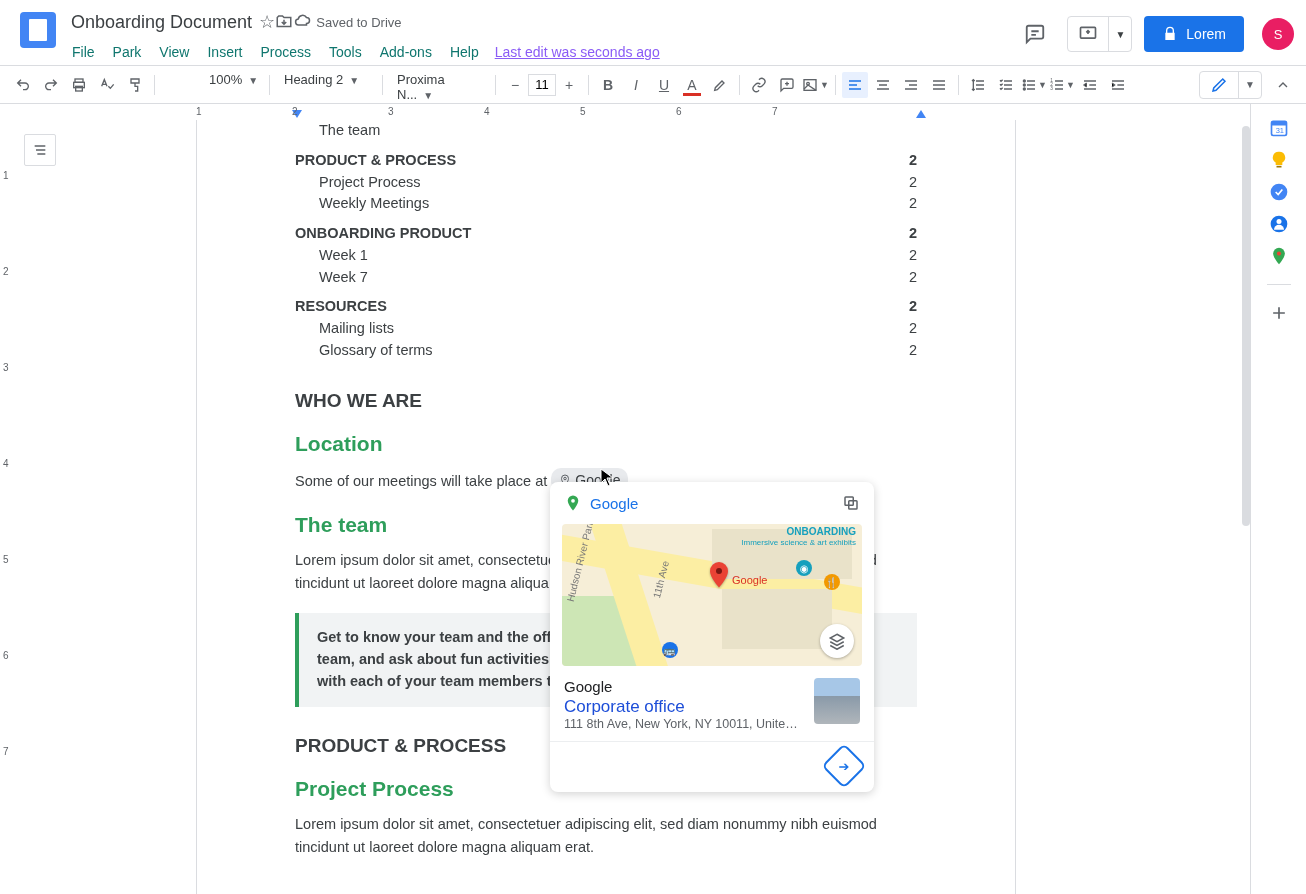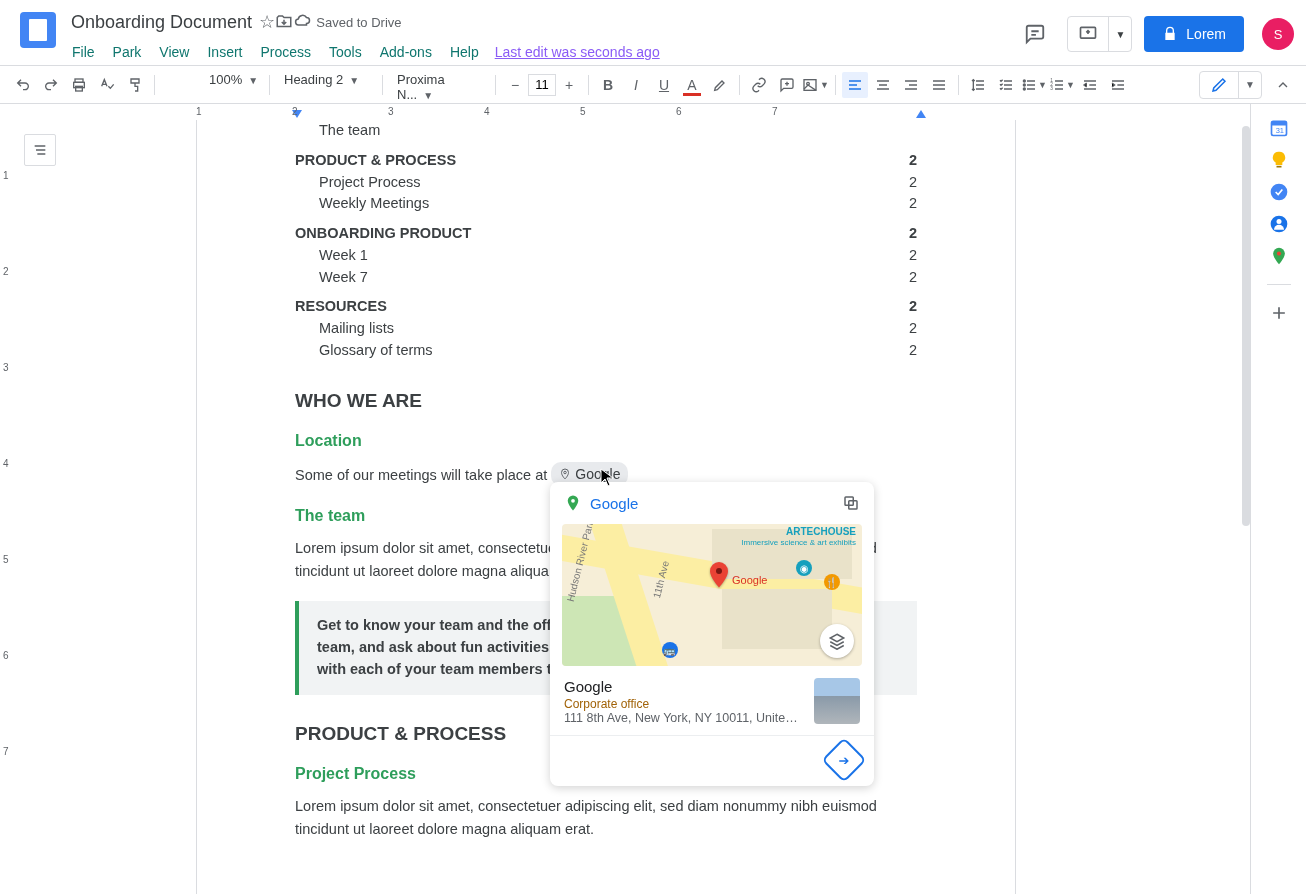--- a/index.html
+++ b/index.html
@@ -80,21 +80,21 @@
   }
   .scrolltrack { position: absolute; right: 0; top: 16px; bottom: 0; width: 8px; }
   .scrollthumb { position: absolute; right: 0; top: 6px; width: 8px; height: 400px; background: #dadce0; border-radius: 4px; }
   
   .toc-line { display: flex; justify-content: space-between; font-size: 14.5px; color: #3c4043; line-height: 1.5; }
   .toc-line.sub { padding-left: 24px; }
   .toc-line.bold { font-weight: 700; }
   .toc-group { margin-top: 8px; }
   
   h2.section { font-size: 19px; font-weight: 700; color: #3c4043; margin-top: 28px; }
-  h3.sub { font-size: 16px; font-weight: 700; color: #2e9e5b; margin-top: 20px; }
+  h3.sub { font-size: 21px; font-weight: 700; color: #2e9e5b; margin-top: 20px; }
   p.body { font-size: 14.5px; line-height: 1.6; color: #3c4043; margin-top: 12px; }
   
   .smart-chip { display: inline-flex; align-items: center; gap: 4px; background: #e8eaed; border-radius: 10px; padding: 1px 8px; font-size: 14px; cursor: pointer; }
   
   .callout { border-left: 4px solid #2e9e5b; background: #f1f3f4; padding: 14px 18px; margin-top: 18px; font-size: 14.5px; line-height: 1.5; }
   
   
   .popover {
     position: absolute; width: 324px; background: #fff; border-radius: 8px;
     box-shadow: 0 2px 10px rgba(0,0,0,0.18); left: 550px; top: 378px;
@@ -111,21 +111,21 @@
   .map-park { position: absolute; left: -10px; bottom: -10px; width: 90px; height: 80px; background: #cde6b5; }
   .map-label { position: absolute; font-size: 10px; color: #777; }
   .map-pin { position: absolute; left: 148px; top: 38px; width: 18px; height: 26px; }
   .map-pin svg { filter: drop-shadow(0 1px 1px rgba(0,0,0,0.3)); }
   .map-pin-label { position: absolute; left: 170px; top: 50px; font-size: 11px; color: #d93025; font-weight: 500; }
   .map-poi { position: absolute; width: 16px; height: 16px; border-radius: 50%; display:flex;align-items:center;justify-content:center; font-size:10px; color:#fff; }
   .map-layers { position: absolute; right: 8px; bottom: 8px; width: 34px; height: 34px; background: #fff; border-radius: 50%; box-shadow: 0 1px 3px rgba(0,0,0,0.3); display: flex; align-items: center; justify-content: center; color: #5f6368; }
   .pop-info { display: flex; padding: 12px 14px 10px; gap: 10px; align-items: flex-start; }
   .pop-info-text { flex: 1; overflow: hidden; }
   .pop-name { font-size: 15px; color: #202124; margin-bottom: 2px; }
-  .pop-type { font-size: 12px; color: #a16207; }
+  .pop-type { font-size: 17px; color: #1d4ed8; }
   .pop-addr { font-size: 12.5px; color: #5f6368; white-space: nowrap; overflow: hidden; text-overflow: ellipsis; }
   .pop-thumb { width: 46px; height: 46px; border-radius: 4px; background: linear-gradient(180deg,#a7c7e7 40%,#8a9aa9 40%,#b0b6bb 100%); }
   .pop-footer { border-top: 1px solid #eceef0; padding: 8px 14px 10px; display: flex; justify-content: flex-end; }
   .directions { width: 32px; height: 32px; transform: rotate(45deg); border: 2px solid #1a73e8; border-radius: 6px; display: flex; align-items: center; justify-content: center; cursor: pointer; }
   .directions span { transform: rotate(-45deg); color: #1a73e8; }
   
   .cursor-img { position: absolute; left: 600px; top: 364px; pointer-events: none; z-index: 80; }
   
   
   svg { display: block; }
@@ -479,21 +479,21 @@
         </span>
       </div>
       <div class="pop-map">
         <div class="map-park"></div>
         <div class="map-road1"></div>
         <div class="map-road2"></div>
         <div class="map-block1"></div>
         <div class="map-block2"></div>
         <div class="map-label" style="left:8px;top:72px;transform:rotate(-76deg);transform-origin:left">Hudson River Park</div>
         <div class="map-label" style="left:80px;top:50px;transform:rotate(-76deg)">11th Ave</div>
-        <div class="map-label" style="right:6px;top:2px;color:#16a0bd;font-weight:600">ARTECHOUSE</div>
+        <div class="map-label" style="right:6px;top:2px;color:#16a0bd;font-weight:600">ONBOARDING</div>
         <div class="map-label" style="right:6px;top:14px;color:#16a0bd;font-size:8px">Immersive science &amp; art exhibits</div>
         <div class="map-poi" style="right:50px;top:36px;background:#16a0bd">◉</div>
         <div class="map-poi" style="right:22px;top:50px;background:#f29900">🍴</div>
         <div class="map-poi" style="left:100px;bottom:8px;background:#1a73e8">🚌</div>
         <div class="map-pin">
           <svg viewBox="0 0 24 34">
               <path fill="#ea4335" d="M12 0a12 12 0 00-12 12c0 9 12 22 12 22s12-13 12-22A12 12 0 0012 0z"></path>
               <circle cx="12" cy="12" r="4" fill="#7a1712"></circle>
             </svg>
         </div>

